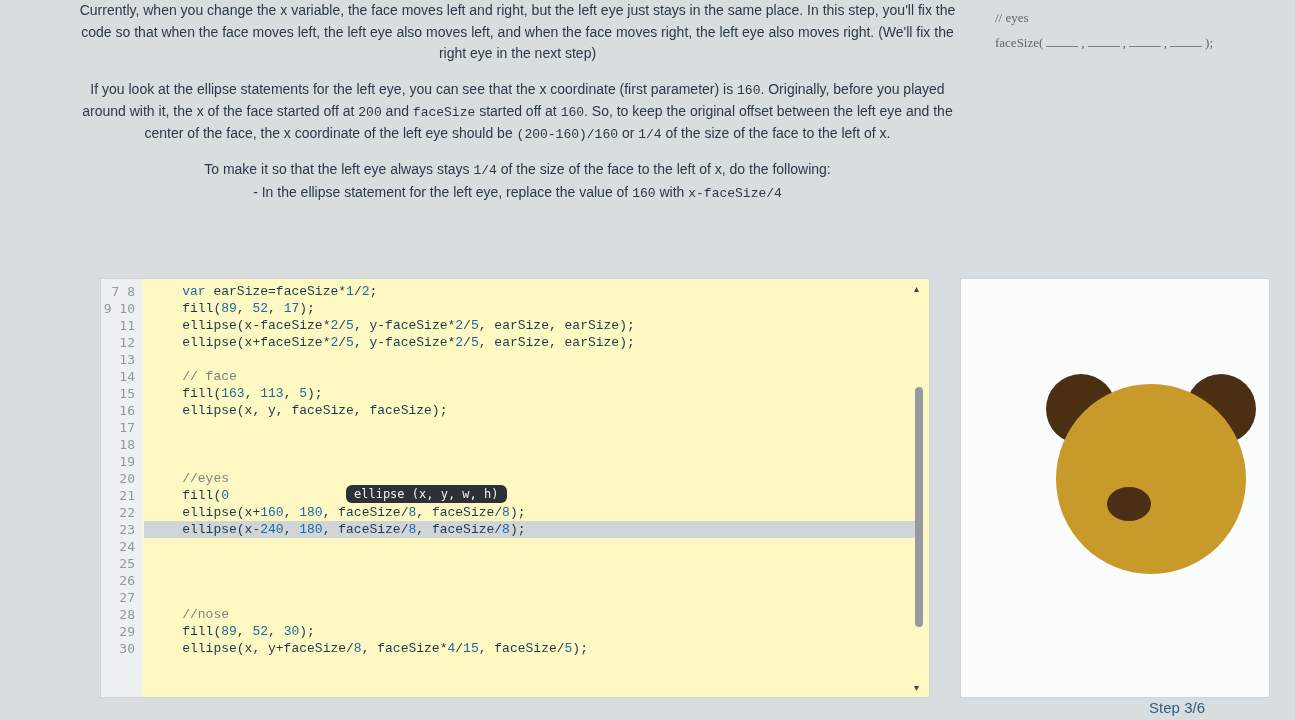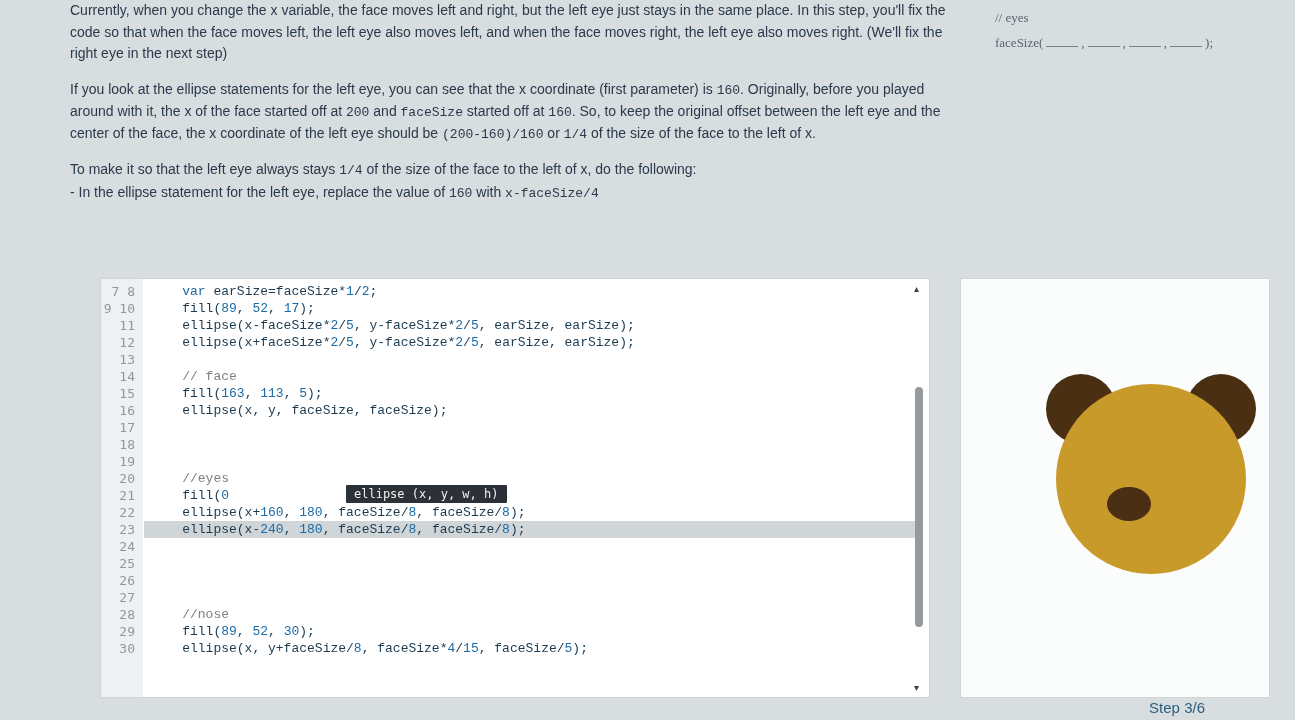--- a/index.html
+++ b/index.html
@@ -15,21 +15,21 @@
   .top-wrap {
     display: flex;
     padding: 0 20px 0 70px;
   }
   .instructions {
     flex: 1;
     padding-right: 30px;
     font-size: 14px;
     line-height: 1.55;
   }
-  .instructions p { margin-bottom: 14px; }
+  .instructions p { margin-bottom: 14px; text-align: center; }
   .hint-box {
     width: 280px;
     padding-top: 6px;
     font-family: Liberation Serif, serif;
     font-size: 13px;
     color: #5a6670;
     line-height: 1.9;
   }
   .hint-box .blank {
     display: inline-block;
@@ -44,21 +44,21 @@
     font-size: 13px;
     color: #2a3a4a;
   }
   .editor-area {
     display: flex;
     margin-top: 60px;
     padding-left: 100px;
     position: relative;
   }
   .code-panel {
-    background: #ffffff;
+    background: #fef9c3;
     width: 830px;
     height: 420px;
     position: relative;
     border: 1px solid #cfd4d7;
   }
   .gutter {
     position: absolute;
     left: 0; top: 0; bottom: 0;
     width: 42px;
     background: #eef1f2;
@@ -81,21 +81,21 @@
   .tok-num { color: #1a6aa6; }
   .tok-kw  { color: #1a6aa6; }
   .tok-com { color: #7a8288; }
   .tooltip {
     position: absolute;
     left: 245px;
     top: 206px;
     background: #2b3136;
     color: #f0f0f0;
     padding: 2px 8px;
-    border-radius: 1px;
+    border-radius: 6px;
     font-family: Consolas, monospace;
     font-size: 12px;
   }
   .hl-line {
     position: absolute;
     left: 43px; right: 14px;
     top: 242px;
     height: 17px;
     background: #d0d5d8;
     z-index: 0;

